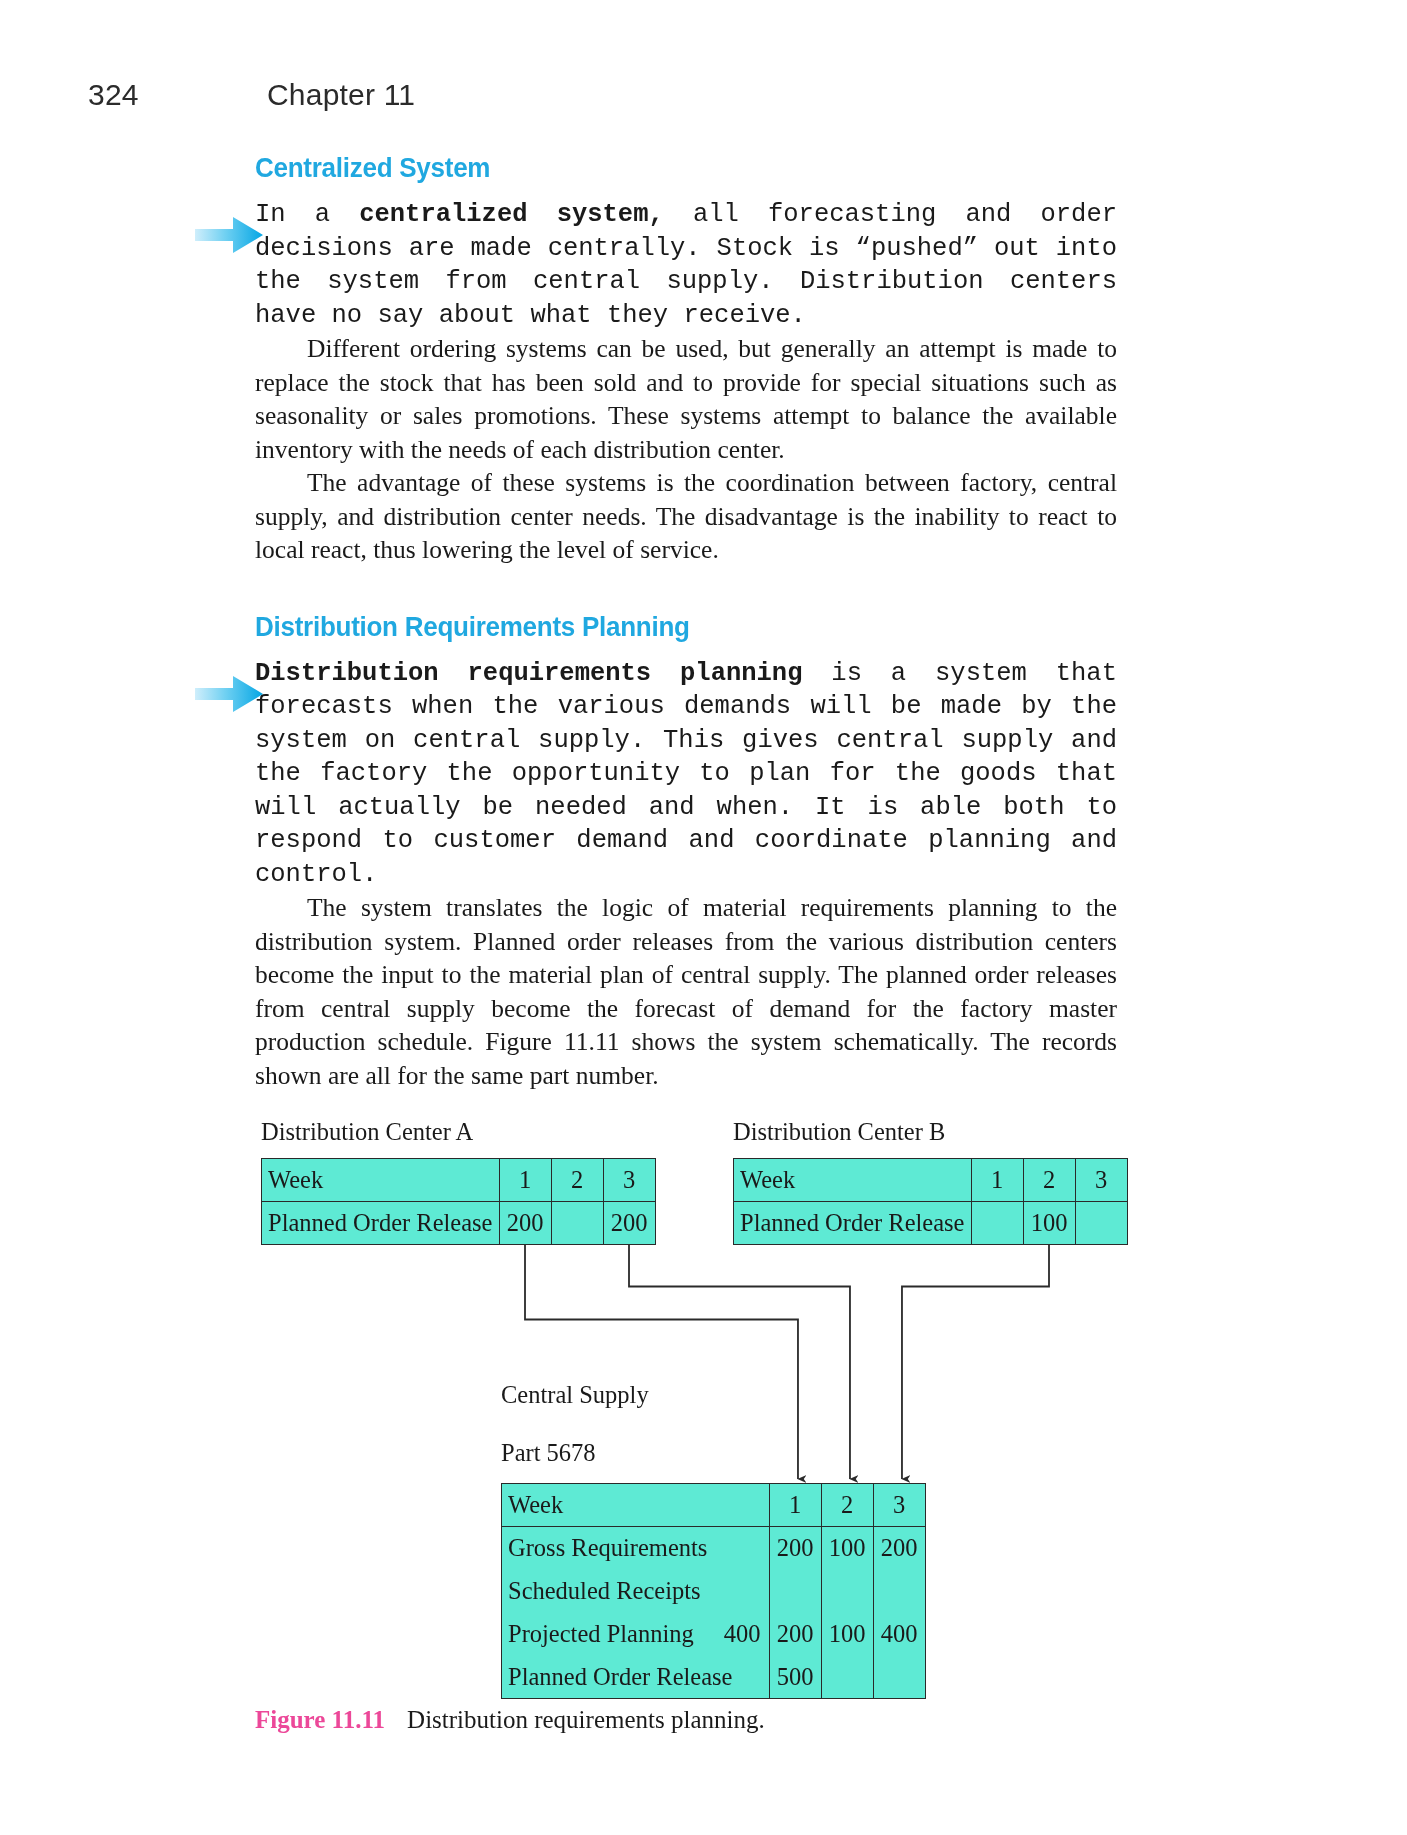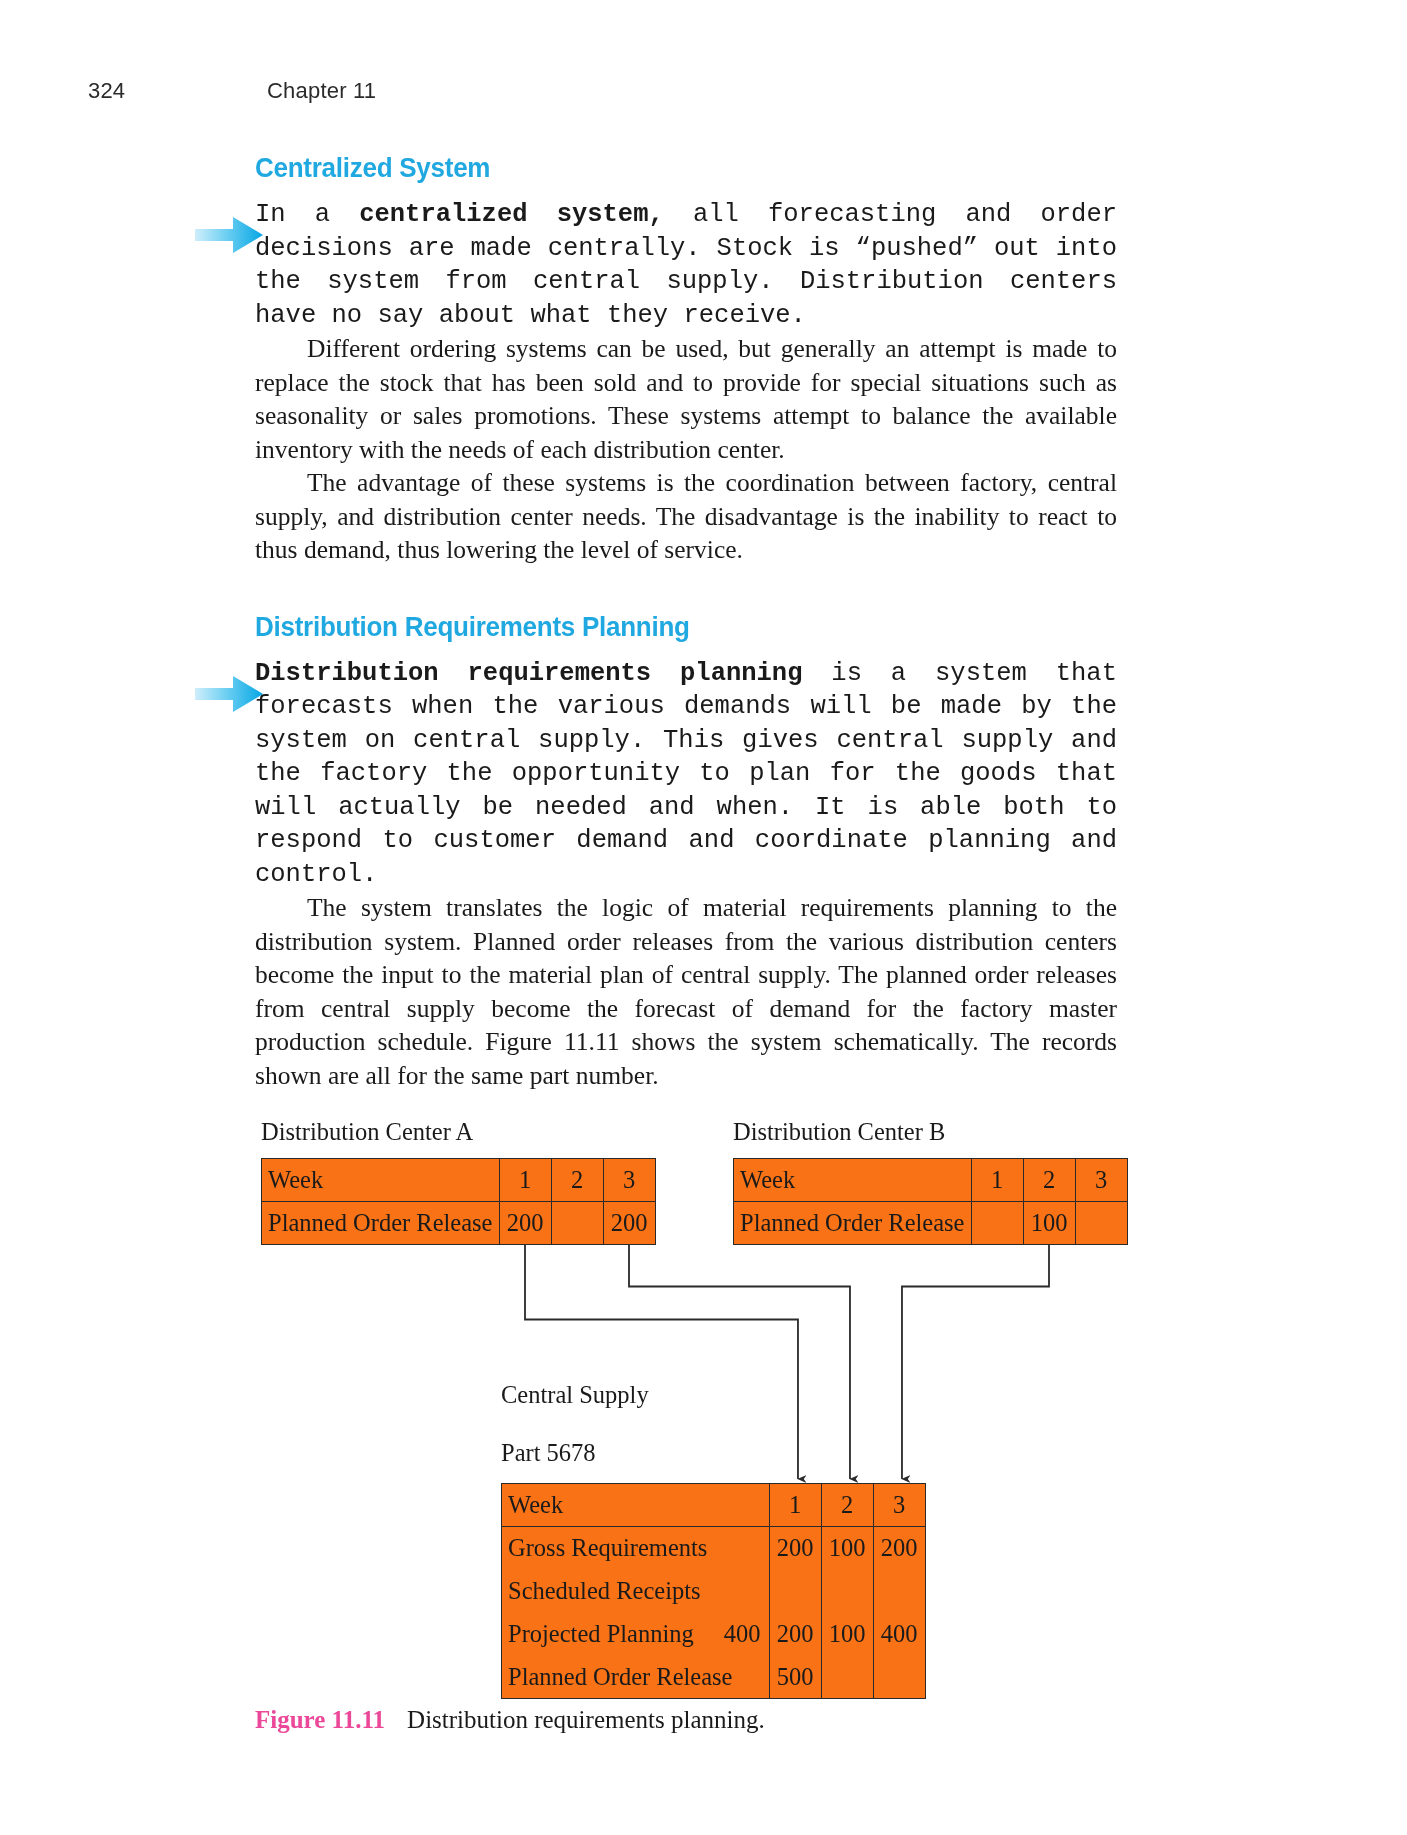--- a/index.html
+++ b/index.html
@@ -15,21 +15,21 @@
   }
 
   
   .running-head {
     position: absolute;
     top: 78px;
     left: 0;
     width: 100%;
     height: 40px;
     font-family: "Liberation Sans", sans-serif;
-    font-size: 22px;
+    font-size: 30px;
     color: #2b2b2b;
     letter-spacing: 0.2px;
   }
   .folio {
     position: absolute;
     left: 88px;
     top: 0;
     font-weight: 300;
   }
   .chapter-label {
@@ -101,21 +101,21 @@
     position: absolute;
     border-collapse: collapse;
     font-size: 24.5px;
     background: #fff;
   }
   table.drp td {
     border: 1.6px solid #2a2a2a;
     height: 43px;
     padding: 0 6px;
     vertical-align: middle;
-    background: #f97316;
+    background: #5eead4;
   }
   td.rowlabel {
     text-align: left;
     padding-left: 18px;
     white-space: nowrap;
   }
   td.num {
     text-align: center;
     width: 52px;
   }
@@ -181,21 +181,21 @@
             <stop offset="100%" stop-color="#05a6e4"></stop>
           </linearGradient>
         </defs>
         <path d="M2,15 L40,15 L40,3 L70,21 L40,39 L40,27 L2,27 Z" fill="url(#g1)"></path>
       </svg>
     </span>
     <p class="body"><span>In a </span><b>centralized system,</b><span> all forecasting and order decisions are made centrally. Stock is “pushed” out into the system from central supply. Distribution centers have no say about what they receive.</span></p>
   </div>
 
   <p class="body indent">Different ordering systems can be used, but generally an attempt is made to replace the stock that has been sold and to provide for special situations such as seasonality or sales promotions. These systems attempt to balance the available inventory with the needs of each distribution center.</p>
-  <p class="body indent">The advantage of these systems is the coordination between factory, central supply, and distribution center needs. The disadvantage is the inability to react to thus demand, thus lowering the level of service.</p>
+  <p class="body indent">The advantage of these systems is the coordination between factory, central supply, and distribution center needs. The disadvantage is the inability to react to local react, thus lowering the level of service.</p>
 
   <h2 class="section-head second">Distribution Requirements Planning</h2>
 
   <div class="para-block">
     <span class="margin-arrow" style="top:16px;">
       <svg width="72" height="42" viewBox="0 0 72 42">
         <defs>
           <linearGradient id="g2" x1="0" y1="0" x2="1" y2="0">
             <stop offset="0%" stop-color="#cfeefb"></stop>
             <stop offset="45%" stop-color="#6fd0f2"></stop>

